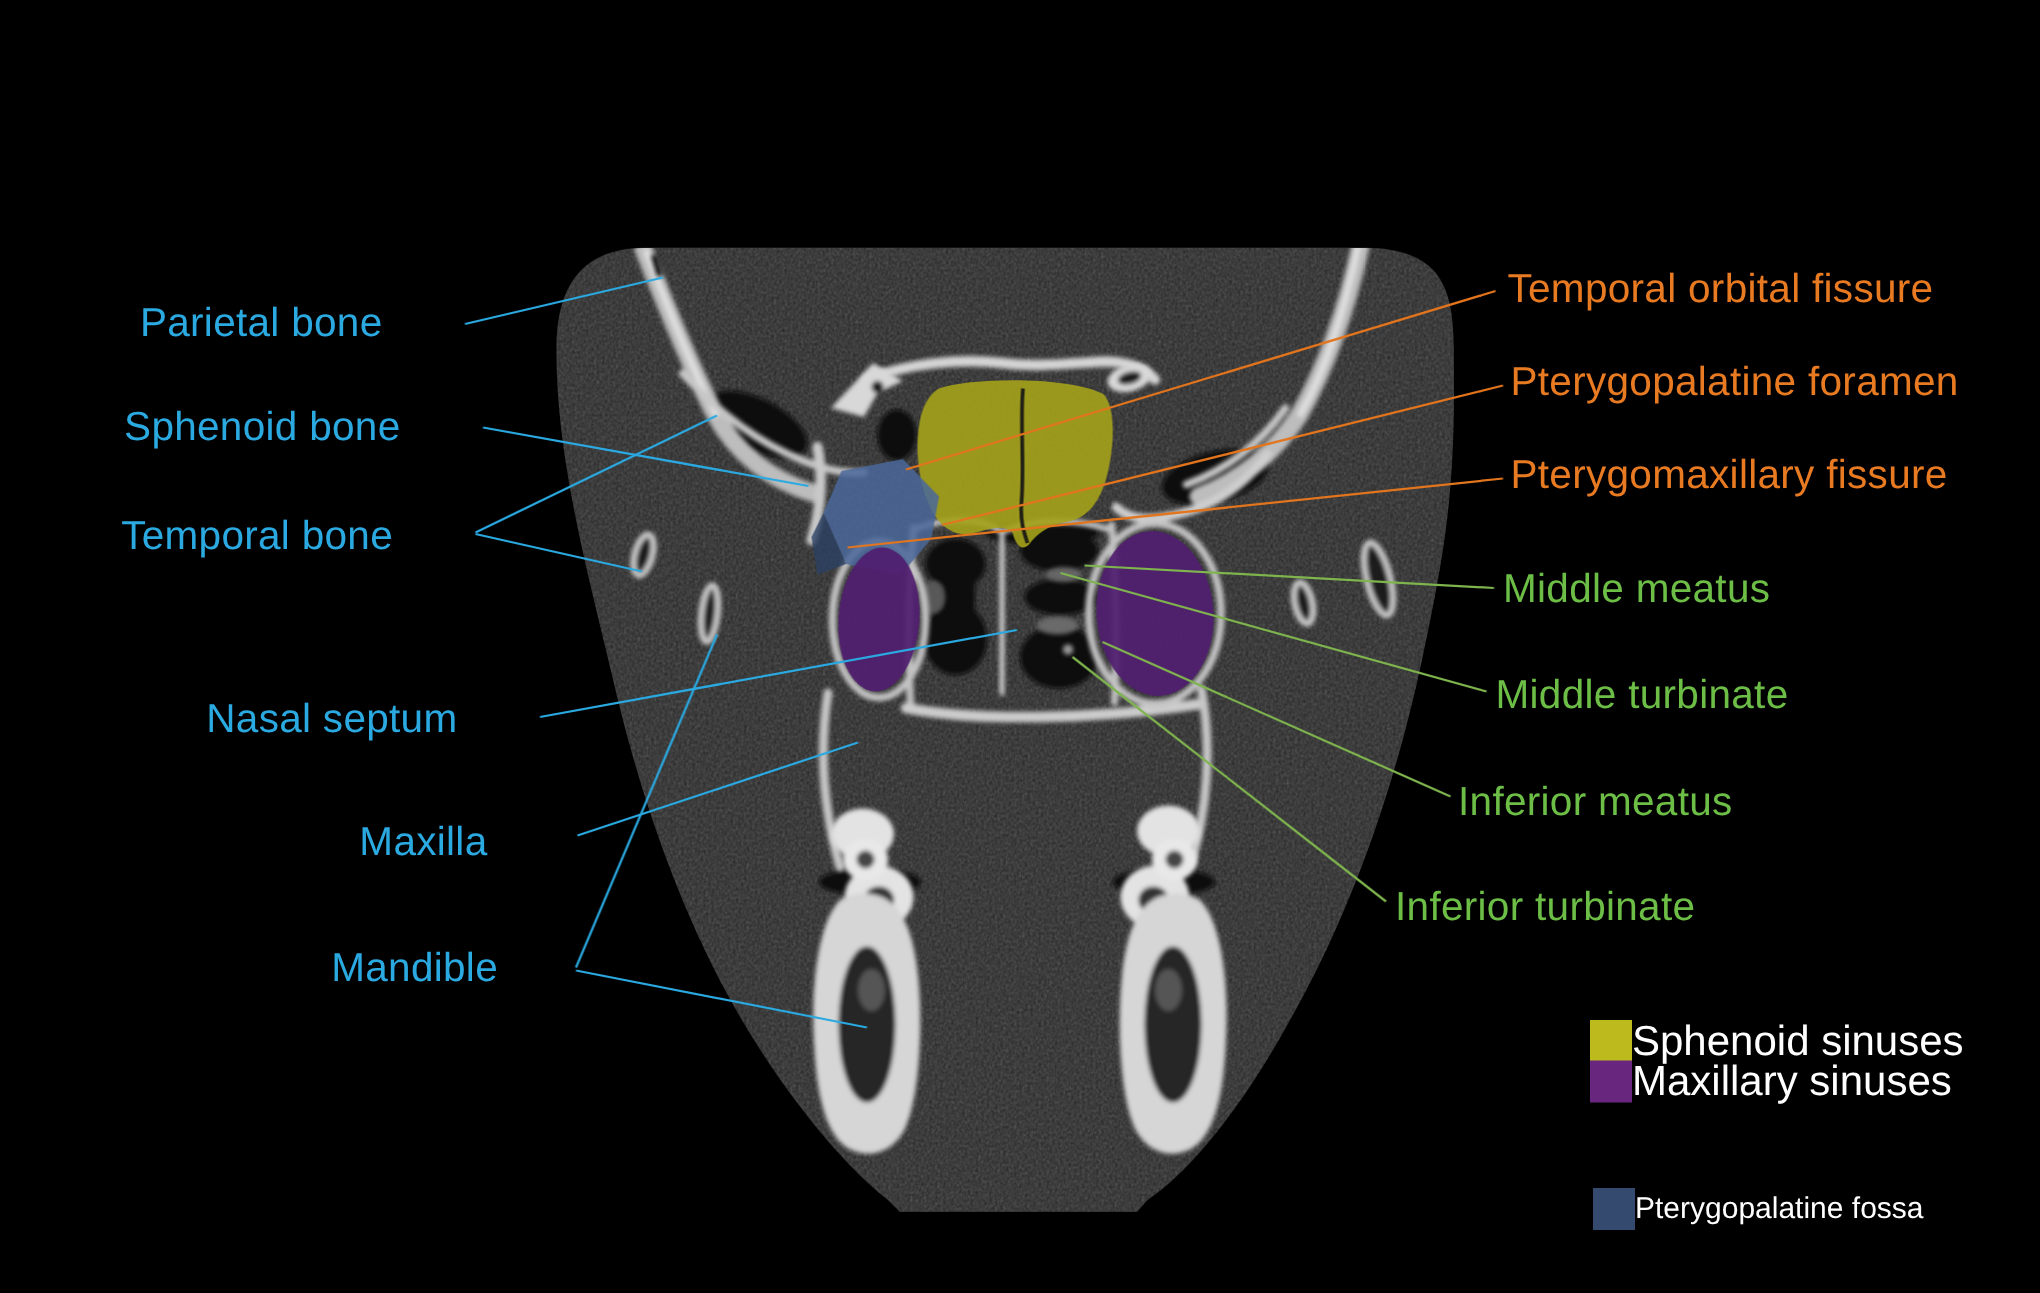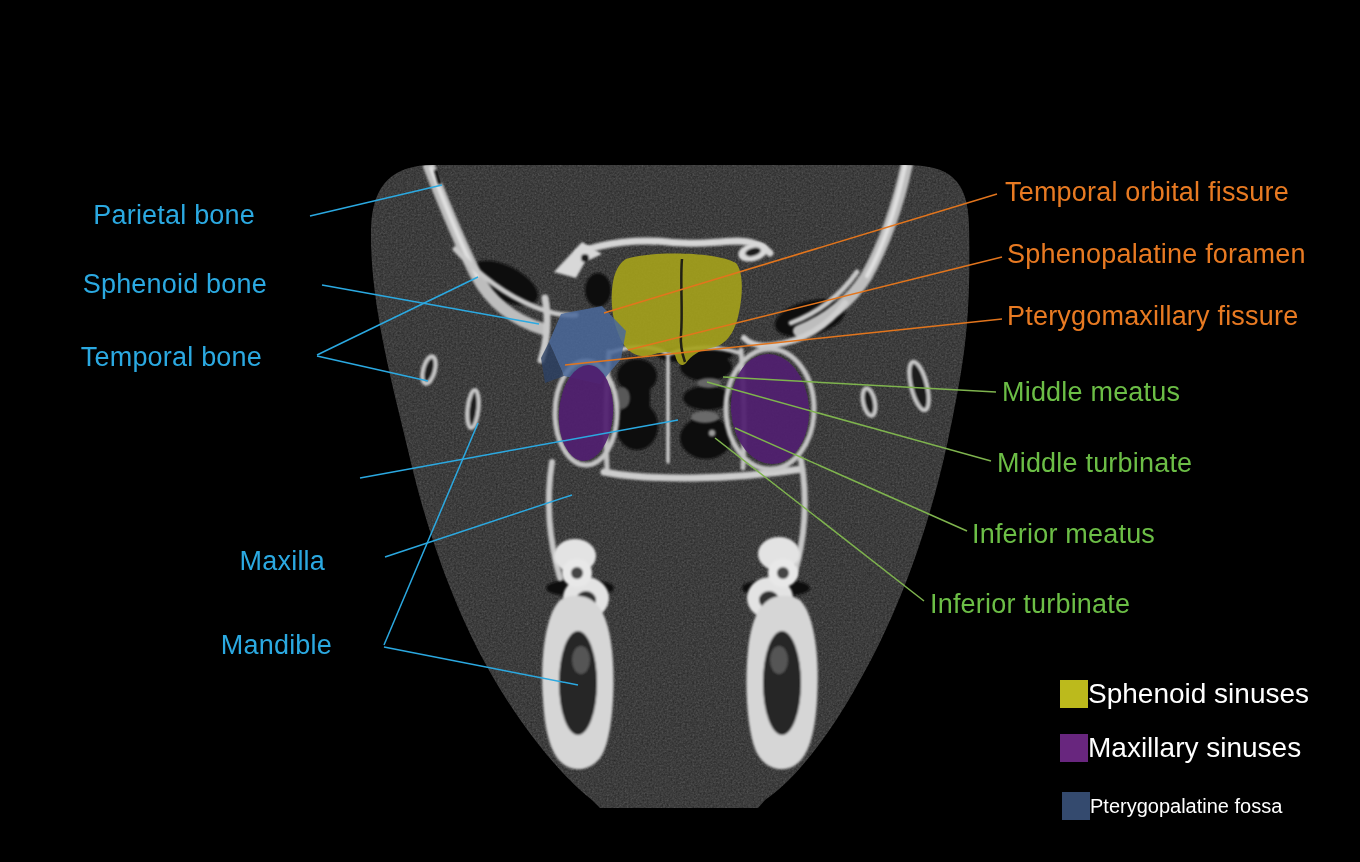--- a/index.html
+++ b/index.html
@@ -158,37 +158,38 @@
         <line x1="707" y1="382" x2="991" y2="461"></line>
         <line x1="735" y1="428" x2="967" y2="531"></line>
         <line x1="715" y1="438" x2="924" y2="601"></line>
       </g>
     </g>
   </svg>
 
   <div class="lbl blue" style="right:1060px;top:201px;">Parietal bone</div>
   <div class="lbl blue" style="right:1048px;top:270px;">Sphenoid bone</div>
   <div class="lbl blue" style="right:1053px;top:343px;">Temporal bone</div>
+  <div class="lbl blue" style="right:1010px;top:465px;">Nasal septum</div>
   <div class="lbl blue" style="right:990px;top:547px;">Maxilla</div>
   <div class="lbl blue" style="right:983px;top:631px;">Mandible</div>
 
   <div class="lbl orange" style="left:1005px;top:178px;">Temporal orbital fissure</div>
-  <div class="lbl orange" style="left:1007px;top:240px;">Sphenopalatine foramen</div>
+  <div class="lbl orange" style="left:1007px;top:240px;">Pterygopalatine foramen</div>
   <div class="lbl orange" style="left:1007px;top:302px;">Pterygomaxillary fissure</div>
 
   <div class="lbl green" style="left:1002px;top:378px;">Middle meatus</div>
   <div class="lbl green" style="left:997px;top:449px;">Middle turbinate</div>
   <div class="lbl green" style="left:972px;top:520px;">Inferior meatus</div>
   <div class="lbl green" style="left:930px;top:590px;">Inferior turbinate</div>
 
   <div class="legend-row" style="left:1060px;top:680px;">
     <span class="swatch" style="background-color: rgb(188, 186, 28);"></span>
     <span class="legend-label">Sphenoid sinuses</span>
   </div>
-  <div class="legend-row" style="left:1060px;top:734px;">
+  <div class="legend-row" style="left:1060px;top:707px;">
     <span class="swatch" style="background-color: rgb(104, 38, 126);"></span>
     <span class="legend-label">Maxillary sinuses</span>
   </div>
   <div class="legend-row" style="left:1062px;top:792px;">
     <span class="swatch" style="background-color: rgb(52, 74, 110);"></span>
     <span class="legend-label small">Pterygopalatine fossa</span>
   </div>
 
 </div>
 

